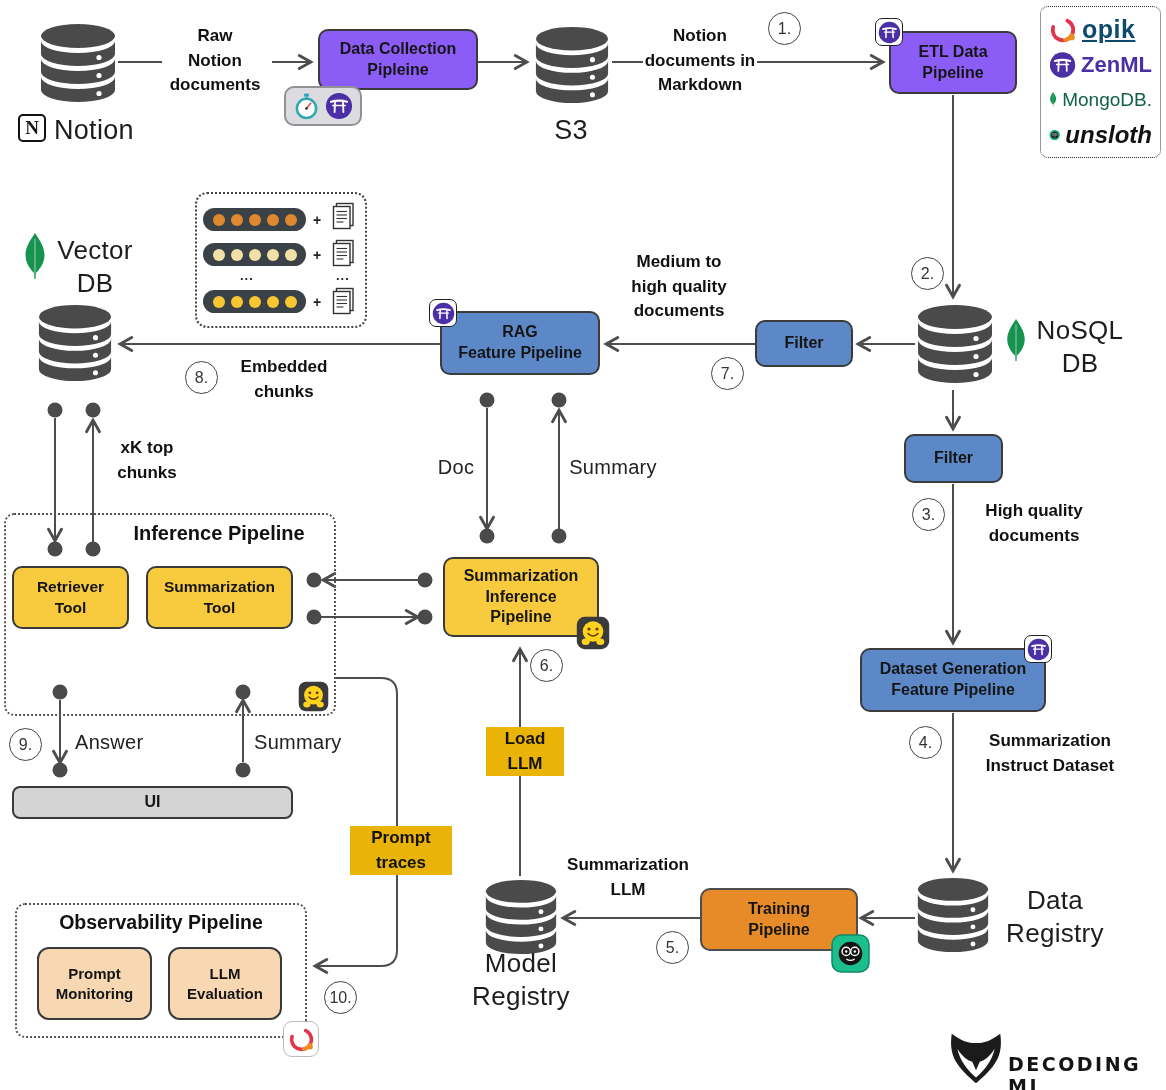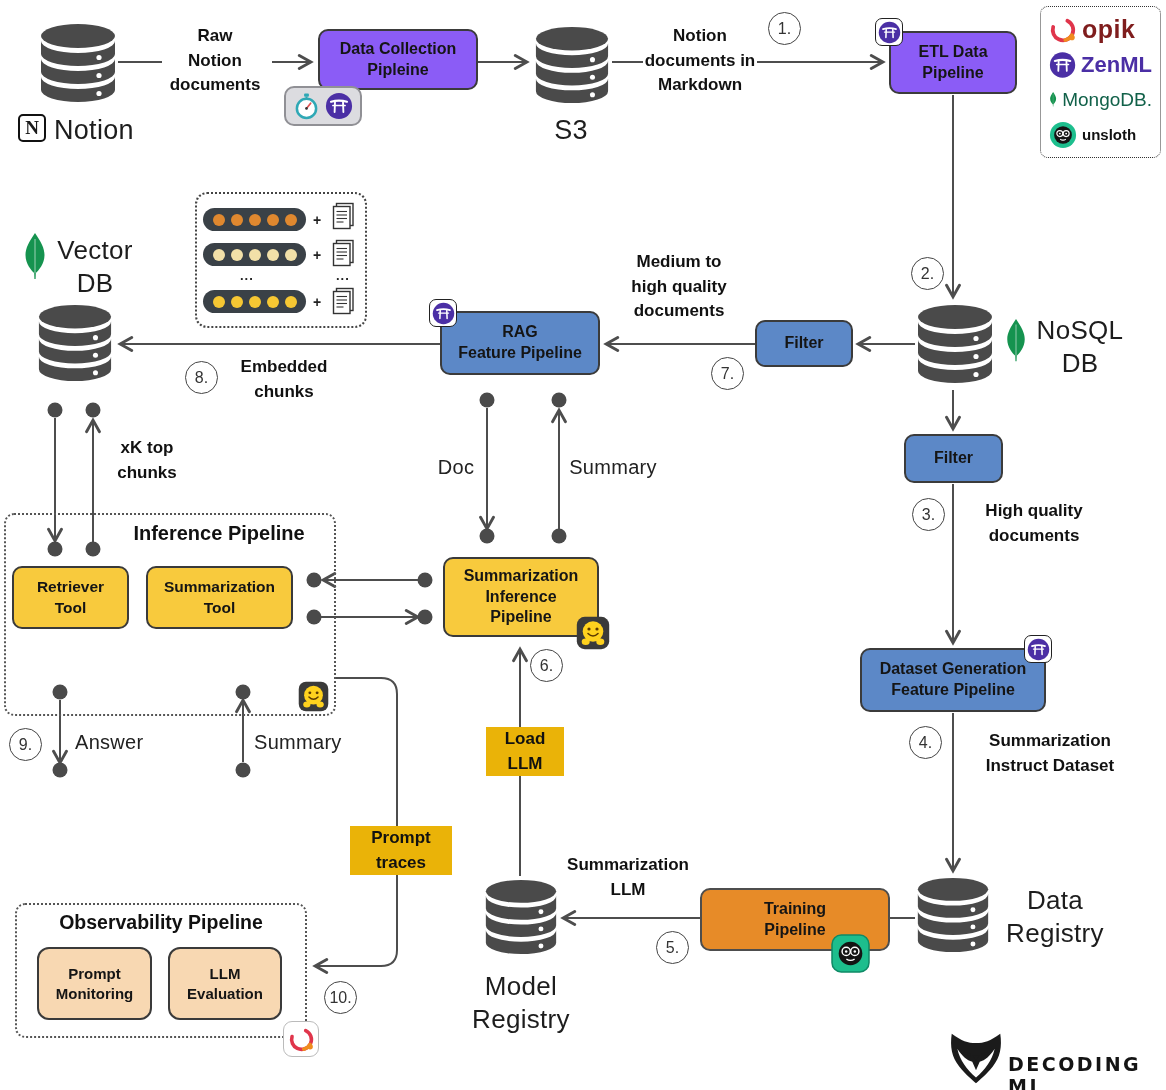--- a/index.html
+++ b/index.html
@@ -35,24 +35,24 @@
         align-items:center;justify-content:center;gap:6px;z-index:2;}
   .pill i{width:12px;height:12px;border-radius:50%;display:block;}
   .c1 i{background:#E0882F;} .c2 i{background:#F2E0A8;} .c3 i{background:#F6C733;}
   .plus{position:absolute;font-weight:700;font-size:14px;color:#222;z-index:2;}
   .dots3{position:absolute;font-weight:700;font-size:13px;letter-spacing:1px;color:#222;z-index:2;}
   .docico{position:absolute;z-index:2;}
   .legend{position:absolute;left:1040px;top:6px;width:121px;height:152px;border:1.6px dotted #333;
           border-radius:8px;box-sizing:border-box;display:flex;flex-direction:column;
           justify-content:space-around;padding:5px 8px;z-index:2;background:#fff;}
   .legrow{display:flex;align-items:center;gap:5px;}
-  .leg-opik{font-size:25px;font-weight:700;color:#7f1d1d;letter-spacing:.5px;}
+  .leg-opik{font-size:25px;font-weight:700;color:#0c4a6e;letter-spacing:.5px;text-decoration:underline;}
   .leg-zenml{font-size:22px;font-weight:700;color:#4B2FA5;}
   .leg-mongo{font-size:19px;font-weight:400;color:#116149;}
-  .leg-unsloth{font-size:15px;font-weight:700;color:#111;}
+  .leg-unsloth{font-size:24px;font-weight:700;color:#111;font-style:italic;}
   .title{position:absolute;font-weight:700;text-align:center;z-index:2;color:#111;}
   .notion-logo{position:absolute;width:28px;height:28px;border:2.2px solid #111;border-radius:5px;
           background:#fff;display:flex;align-items:center;justify-content:center;
           font-family:"Liberation Serif",serif;font-weight:700;font-size:19px;z-index:2;box-sizing:border-box;}
   .brand{position:absolute;left:1008px;top:1053px;font-weight:700;font-size:19px;letter-spacing:2.5px;
          color:#141414;z-index:2;font-family:"DejaVu Sans",sans-serif;}
 </style>
 </head>
 <body>
 
@@ -363,47 +363,48 @@
 Tool</div>
   <div class="node yellow" style="left:146px;top:566px;width:147px;height:63px;font-size:15.5px">Summarization
 Tool</div>
   <svg class="badge" style="left:298px;top:681px" width="31" height="31">
       <use href="#hf"></use>
     </svg>
 
   <div class="step" style="left:9px;top:728px">9.</div>
   <div class="llabel" style="left:75px;top:731px">Answer</div>
   <div class="llabel" style="left:254px;top:731px">Summary</div>
+  <div class="node grey" style="left:12px;top:786px;width:281px;height:33px">UI</div>
 
   <div class="llabel" style="left:421px;top:456px;width:70px">Doc</div>
   <div class="llabel" style="left:567px;top:456px;width:92px">Summary</div>
   <div class="node yellow" style="left:443px;top:557px;width:156px;height:80px">Summarization
 Inference
 Pipeline</div>
   <svg class="badge" style="left:576px;top:616px" width="34" height="34">
       <use href="#hf"></use>
     </svg>
   <div class="step" style="left:530px;top:649px">6.</div>
 
   <div class="blabel wbg" style="left:486px;top:727px;width:72px">Load
 LLM</div>
   <div class="blabel wbg" style="left:350px;top:826px;width:96px">Prompt
 traces</div>
 
   <svg class="badge" style="left:483px;top:878px;z-index:2" width="76" height="78">
       <use href="#db-cyl"></use>
     </svg>
-  <div class="entity" style="left:451px;top:970px;width:140px">Model
+  <div class="entity" style="left:451px;top:947px;width:140px">Model
 Registry</div>
 
   <div class="blabel" style="left:548px;top:853px;width:160px">Summarization
 LLM</div>
   <div class="step" style="left:656px;top:931px">5.</div>
 
-  <div class="node orange" style="left:700px;top:888px;width:190px;height:63px">Training
+  <div class="node orange" style="left:700px;top:888px;width:158px;height:63px">Training
 Pipeline</div>
   <svg class="badge" style="left:831px;top:934px" width="39" height="39">
       <use href="#unsloth-badge"></use>
     </svg>
 
   <svg class="badge" style="left:915px;top:876px;z-index:2" width="76" height="78">
       <use href="#db-cyl"></use>
     </svg>
   <div class="entity" style="left:990px;top:884px;width:130px">Data
 Registry</div>

